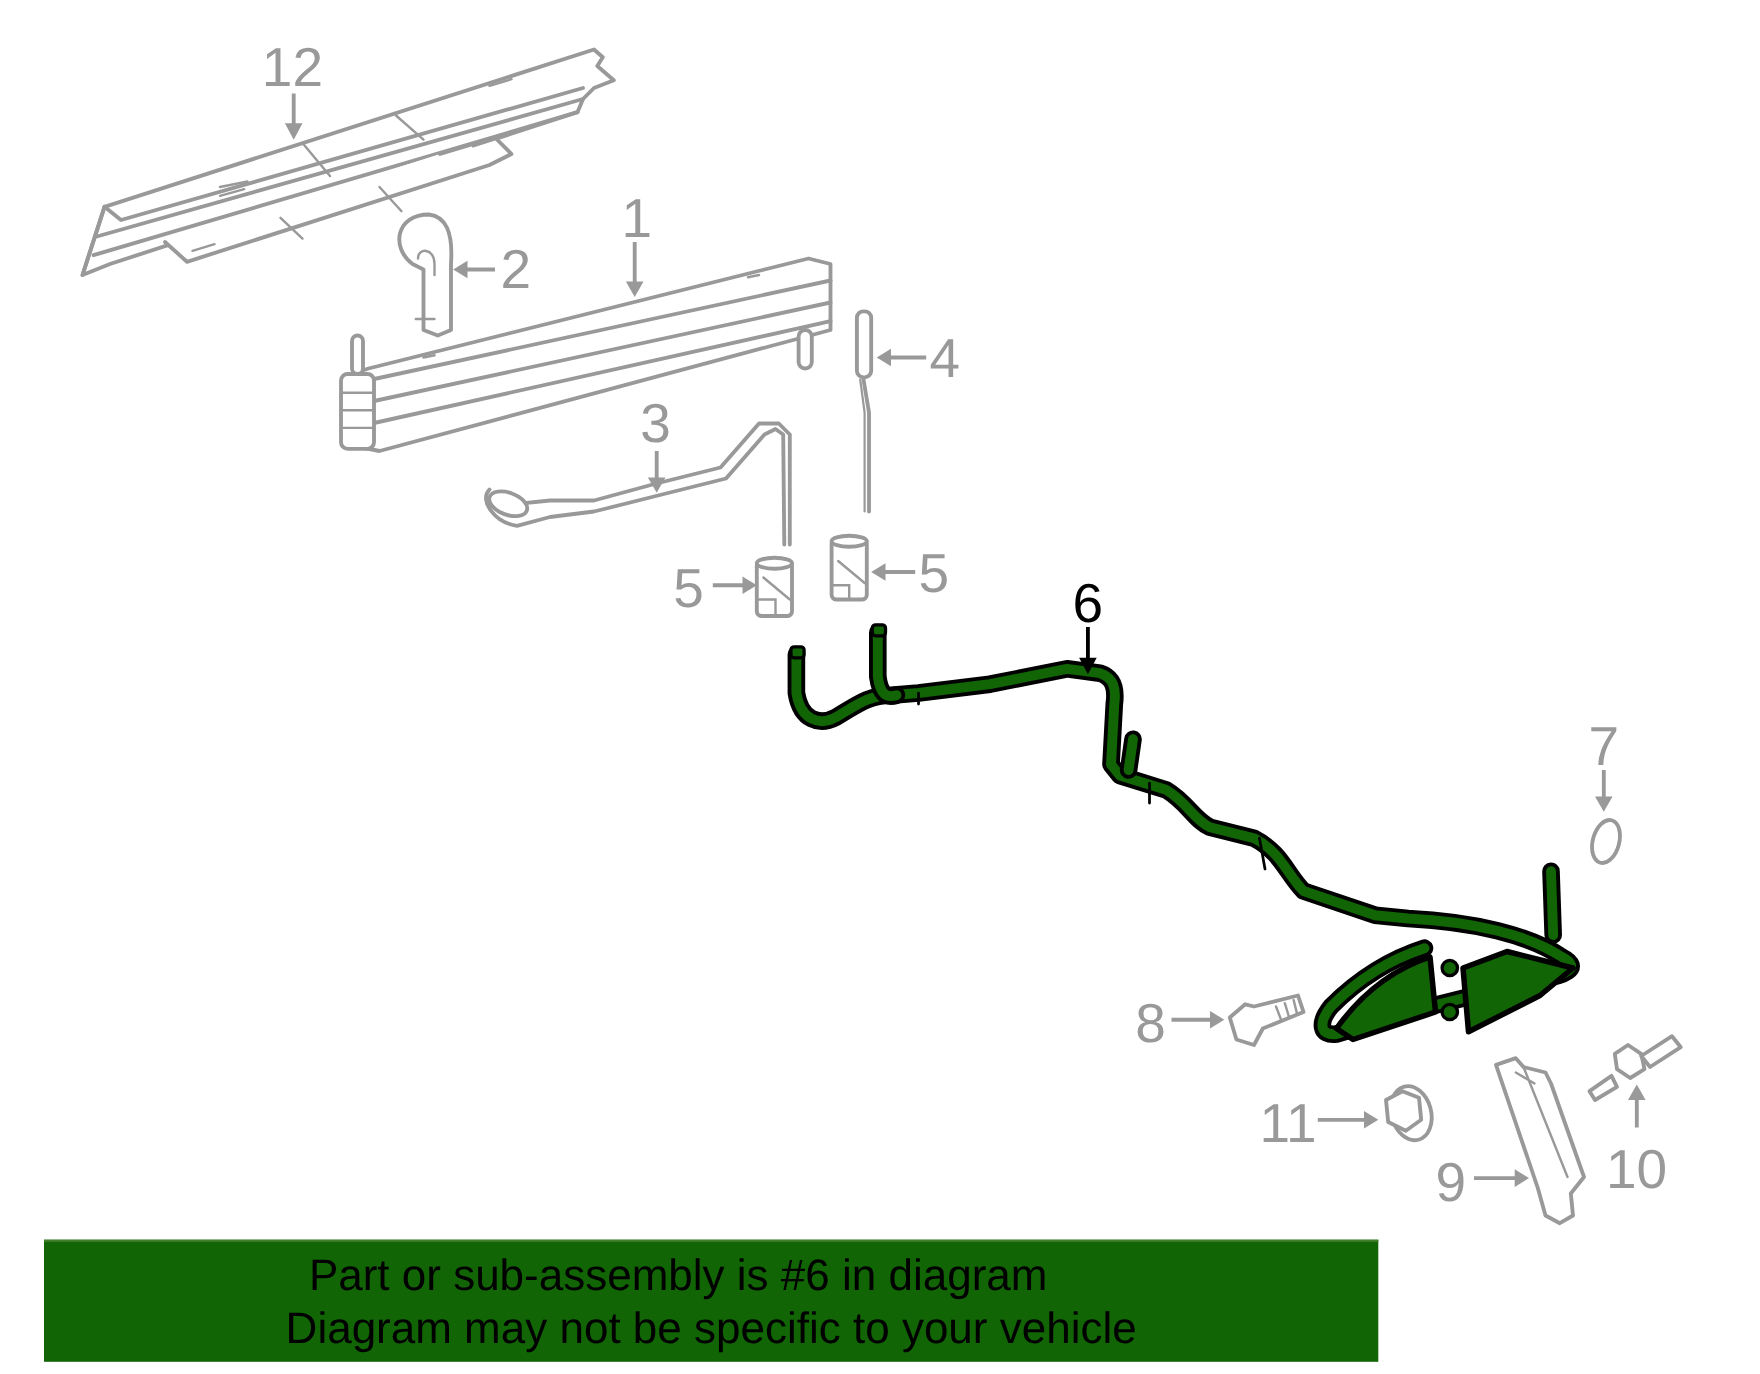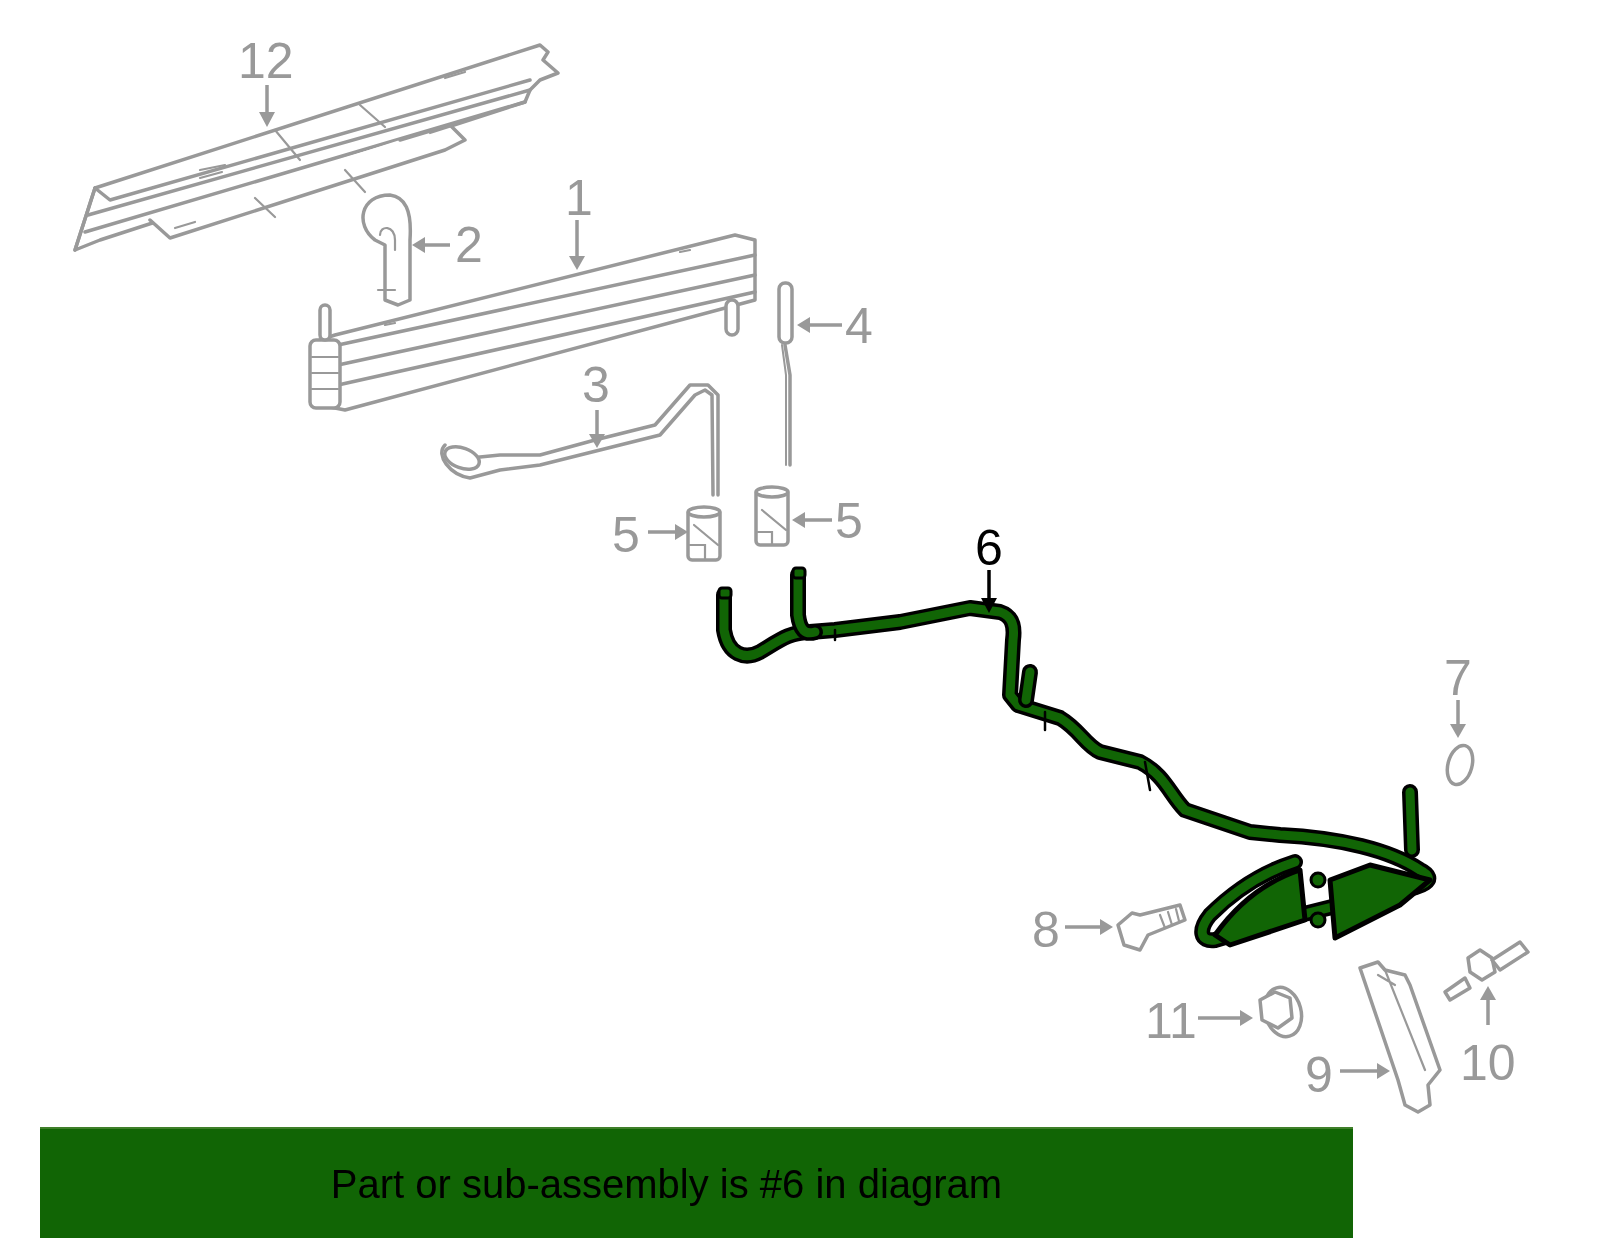--- a/index.html
+++ b/index.html
@@ -12,21 +12,21 @@
     .thin { fill: none; stroke: #999999; stroke-width: 2.2; stroke-linecap: round; }
     .arrow-g { stroke: #999999; stroke-width: 3.5; fill: none; }
     .head-g { fill: #999999; }
     .arrow-k { stroke: #000000; stroke-width: 3.5; fill: none; }
     .head-k { fill: #000000; }
     .pipe-outer { fill: none; stroke: #000000; stroke-width: 16; stroke-linejoin: round; stroke-linecap: round; }
     .pipe-inner { fill: none; stroke: #116505; stroke-width: 9; stroke-linejoin: round; stroke-linecap: round; }
     .pipe-line { fill: none; stroke: #000000; stroke-width: 2.5; stroke-linecap: round; }
     .green-fill { fill: #116505; stroke: #000000; stroke-width: 5; stroke-linejoin: round; }
     #banner {
-      position: absolute; left: 40px; top: 1127px; width: 1313px; height: 111px;
+      position: absolute; left: 40px; top: 1127px; width: 1213px; height: 111px;
       background: #116505; border-top: 2px solid #3f7f2a; box-sizing: border-box;
       display: flex; flex-direction: column; align-items: center; justify-content: center;
       color: #000000; font-size: 40px; line-height: 48px; text-align: center;
     }
     #banner span { display: block; }
     #banner .l1 { margin-left: -60px; }
   </style>
 </head>
 <body>
 
@@ -170,13 +170,14 @@
     <path class="gray-fill" d="M1468 958 L1480 950 L1492 958 L1495 972 L1482 980 L1470 972 Z"></path>
     <path class="gray-fill" d="M1492 960 L1520 942 L1528 952 L1500 970 Z"></path>
   </g>
   <line class="arrow-g" x1="1488" y1="1025" x2="1488" y2="995"></line>
   <polygon class="head-g" points="1480,1000 1496,1000 1488,986"></polygon>
   <text class="callout" x="1460" y="1080">10</text>
 </svg>
 
 <div id="banner">
   <span class="l1">Part or sub-assembly is #6 in diagram</span>
+  <span class="l2">Diagram may not be specific to your vehicle</span>
 </div>
 
 </body></html>

